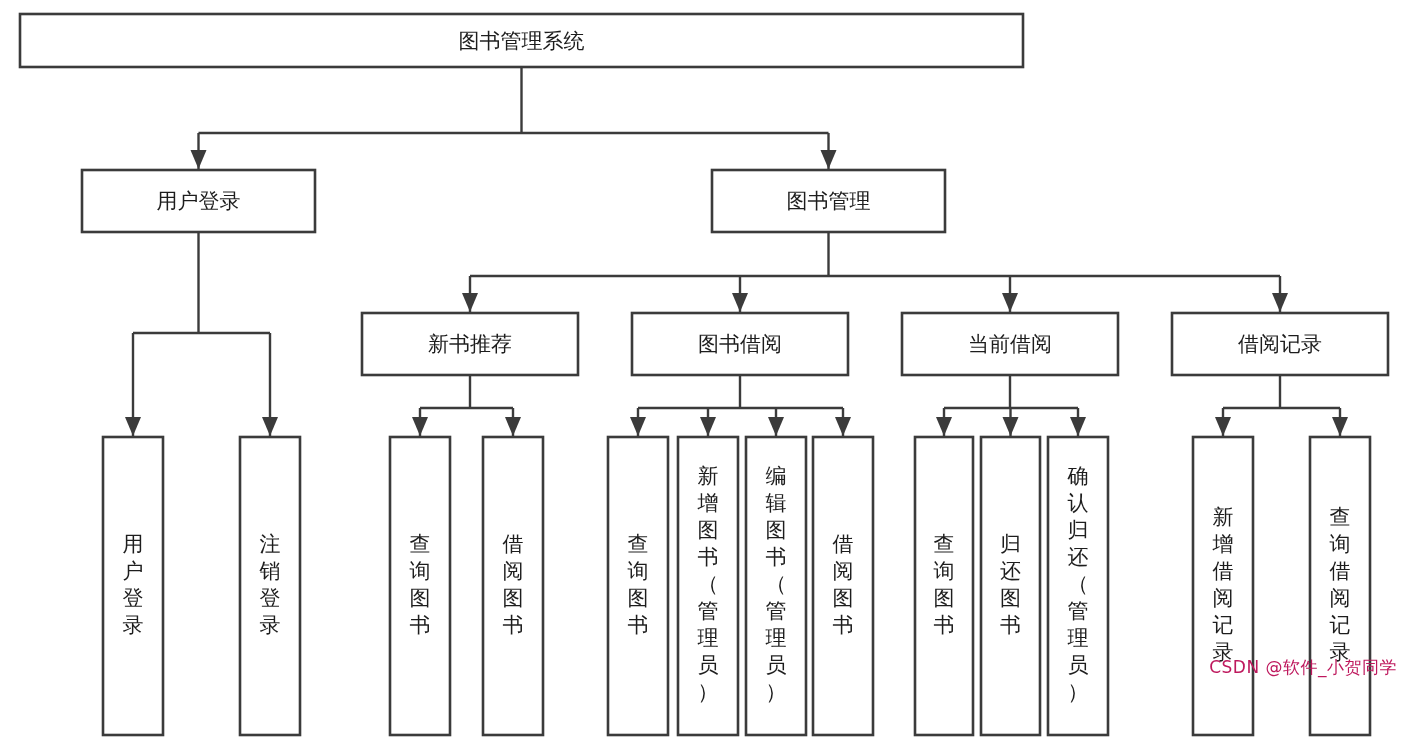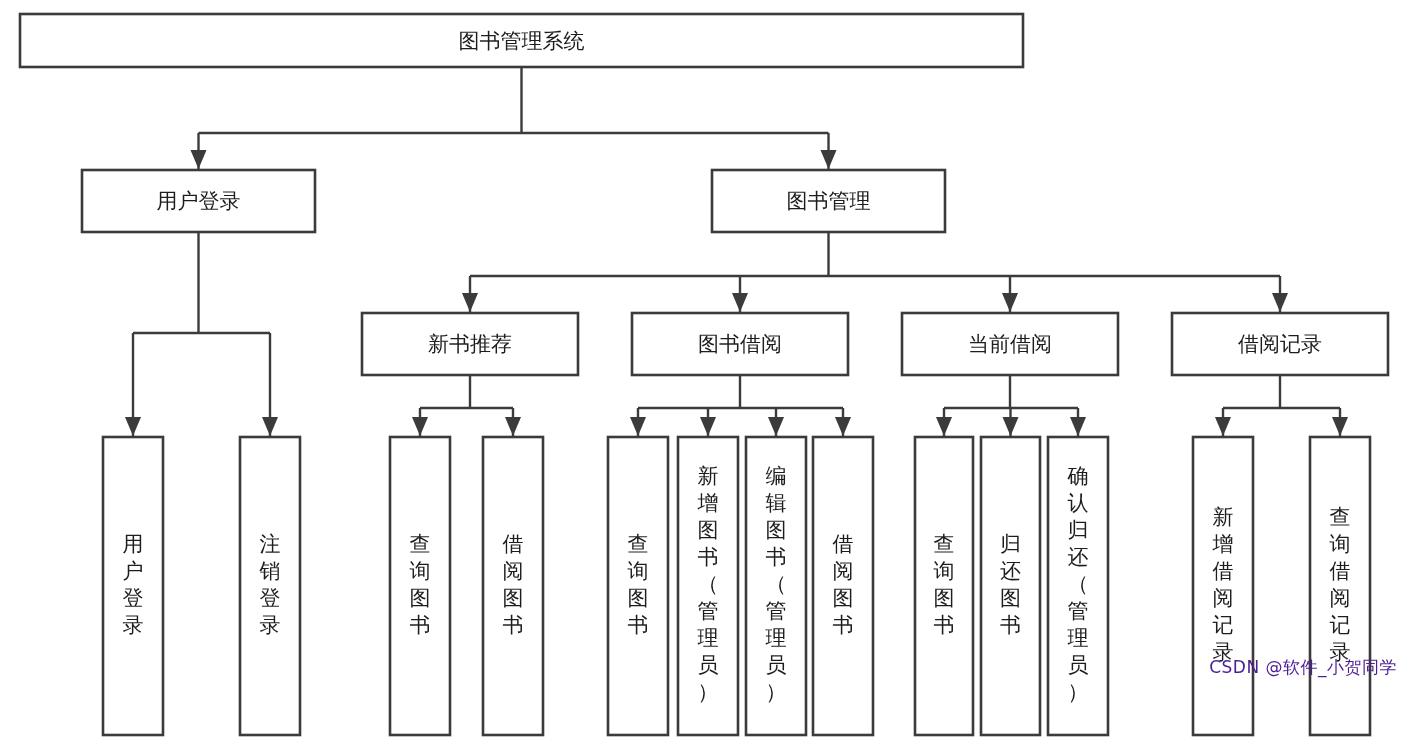--- a/index.html
+++ b/index.html
@@ -54,21 +54,21 @@
     font-size: 21px;
     fill: #1d1d1d;
     text-anchor: middle;
   }
   .watermark-text {
     position: absolute;
     right: 8px;
     bottom: 6px;
     font-family: "DejaVu Sans", "Liberation Sans", sans-serif;
     font-size: 17px;
-    color: #4c1d95;
+    color: #be185d;
     white-space: nowrap;
     letter-spacing: 0.5px;
     pointer-events: none;
   }
 </style>
 </head>
 <body>
 
 <div id="diagram-root">
   <svg id="flowchart" viewBox="0 0 1405 747">

